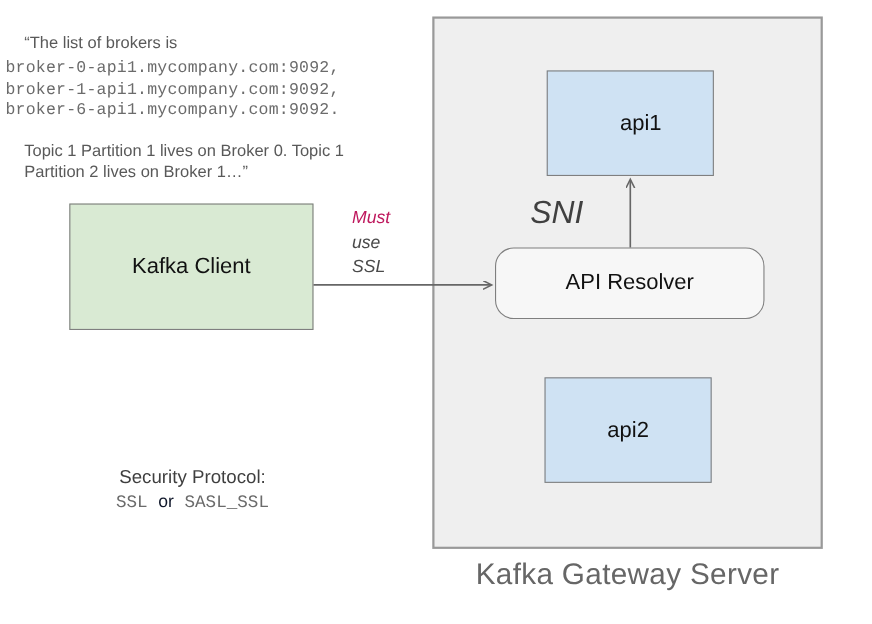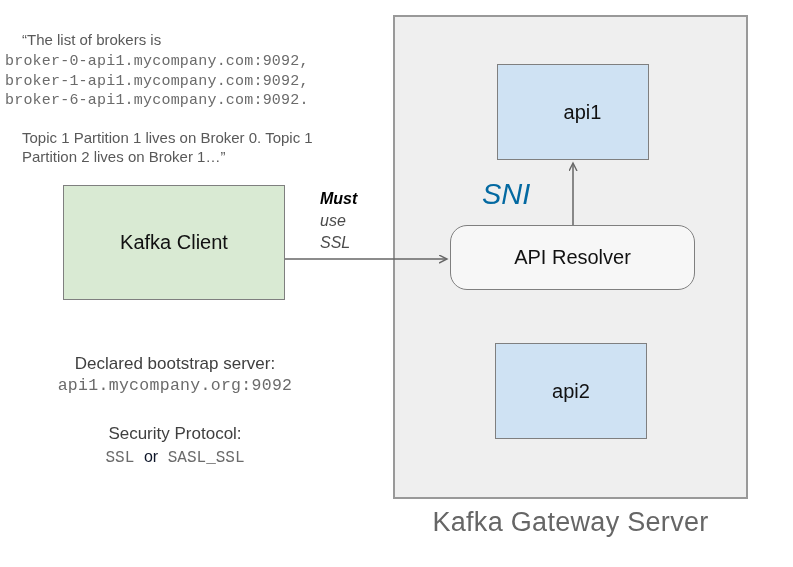--- a/index.html
+++ b/index.html
@@ -45,24 +45,24 @@
   .api2-box{left:495px;top:343px;width:152px;height:96px;}
   .resolver-box{
     left:450px;top:225px;width:245px;height:65px;
     background:var(--resolver-fill);border:1.5px solid var(--box-border);
     border-radius:17px;
   }
   .must-label{
     left:320px;top:188px;width:70px;
     font-size:16px;line-height:22px;font-style:italic;color:#4a4a4a;
   }
-  .must-label .bold{font-weight:bold;color:#000000;}
+  .must-label .bold{font-weight:normal;color:#be185d;}
   .sni-label{
     left:482px;top:178px;width:70px;
-    font-size:29px;font-style:italic;color:#0369a1;
+    font-size:29px;font-style:italic;color:#404040;
   }
   .bootstrap-block{left:30px;top:353px;width:290px;text-align:center;}
   .bootstrap-block .heading{font-size:17px;color:#3f3f3f;line-height:22px;}
   .bootstrap-block .value{font-size:16.5px;line-height:22px;letter-spacing:0.3px;}
   .security-block{left:30px;top:423px;width:290px;text-align:center;}
   .security-block .heading{font-size:17px;color:#3f3f3f;line-height:22px;}
   .security-block .value{font-size:16px;line-height:24px;}
   .security-block .or{font-family:"Liberation Sans",sans-serif;color:#0f172a;font-size:16px;}
   .gateway-label{
     left:393px;top:507px;width:355px;text-align:center;
@@ -112,24 +112,20 @@
   <svg id="arrow-layer" width="793" height="567">
     <defs>
       <marker id="arrowV" markerWidth="10" markerHeight="10" refX="7" refY="4" orient="auto" markerUnits="userSpaceOnUse">
         <path d="M0,0 L8,4 L0,8" fill="none" stroke="#666666" stroke-width="1.4"></path>
       </marker>
     </defs>
     <line x1="285" y1="259" x2="446" y2="259" stroke="#666666" stroke-width="1.5" marker-end="url(#arrowV)"></line>
     <line x1="573" y1="225" x2="573" y2="164" stroke="#666666" stroke-width="1.5" marker-end="url(#arrowV)"></line>
   </svg>
 
-  <div class="abs bootstrap-block">
-    <div class="heading">Declared bootstrap server:</div>
-    <div class="value mono">api1.mycompany.org:9092</div>
-  </div>
 
   <div class="abs security-block">
     <div class="heading">Security Protocol:</div>
     <div class="value mono">
       <span>SSL</span>
       <span class="or">or</span>
       <span>SASL_SSL</span>
     </div>
   </div>
 

